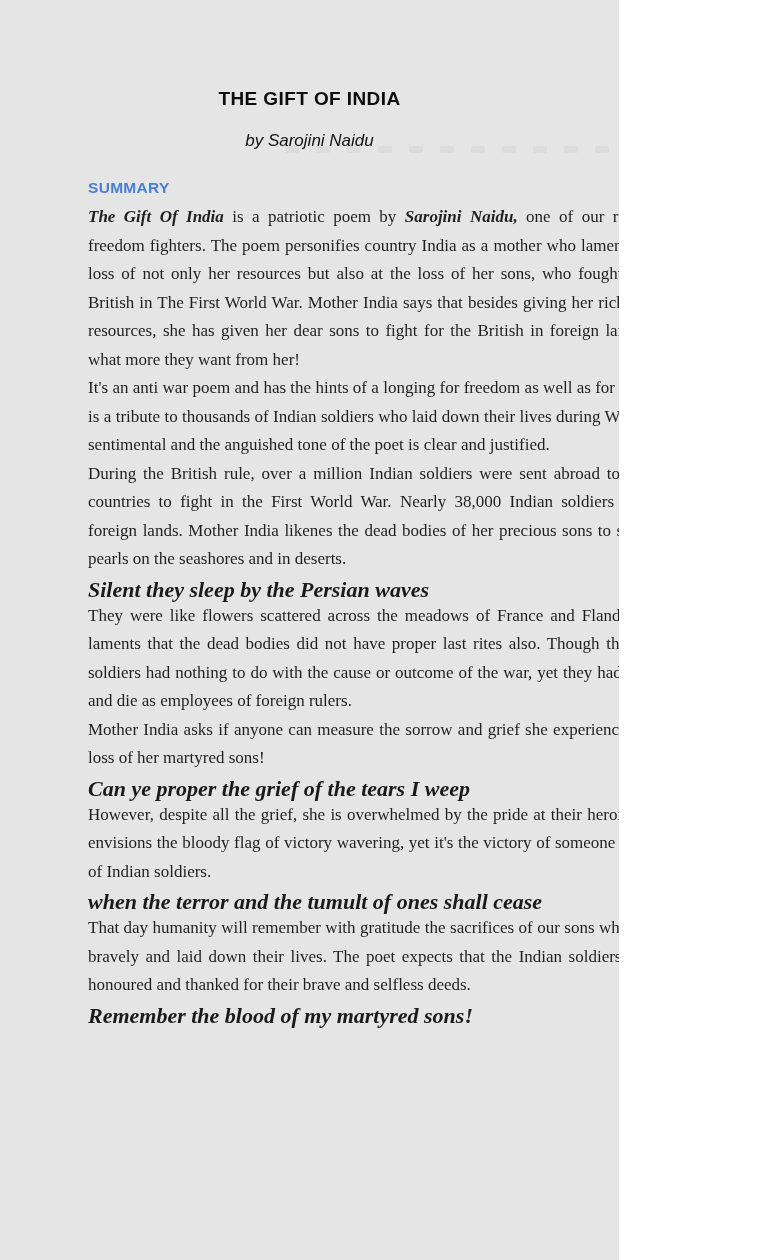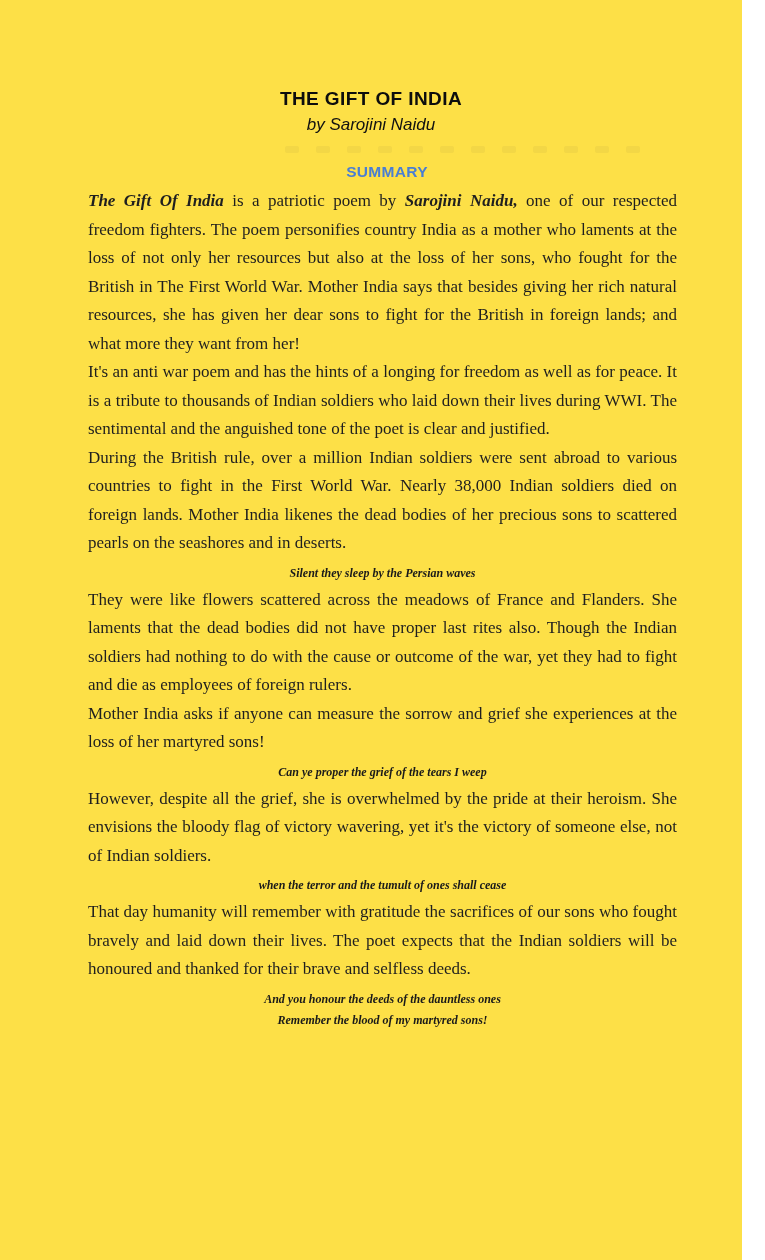--- a/index.html
+++ b/index.html
@@ -2,38 +2,38 @@
 <html><head>
 <meta charset="utf-8">
 <style>
   html, body {
     margin: 0;
     padding: 0;
     background: #ffffff;
   }
   .page {
     position: relative;
-    width: 742px;
+    width: 619px;
     height: 1260px;
-    background: #fde047;
+    background: #e5e5e5;
     overflow: hidden;
     font-family: "Liberation Serif", serif;
   }
   .doc-title {
     margin: 0;
     padding-top: 88px;
     text-align: center;
     font-family: "Liberation Sans", sans-serif;
     font-size: 19px;
     font-weight: bold;
     letter-spacing: 0.4px;
     color: #0d0d0d;
   }
   .doc-subtitle {
-    margin-top: 5px;
+    margin-top: 21px;
     text-align: center;
     font-family: "Liberation Sans", sans-serif;
     font-style: italic;
     font-size: 17px;
     color: #111111;
   }
   .watermark {
     position: absolute;
     top: 146px;
     left: 285px;
@@ -41,48 +41,46 @@
     gap: 17px;
   }
   .wm-dot {
     width: 14px;
     height: 7px;
     border-radius: 2px;
     background: rgba(60, 60, 60, 0.05);
   }
   .section-heading {
     margin: 28px 8px 6px 0;
-    padding-left: 40px;
+    padding-left: 88px;
     font-family: "Liberation Sans", sans-serif;
     font-size: 15.5px;
     font-weight: bold;
     letter-spacing: 0.3px;
-    text-align: center;
   }
   .body-text {
     margin: 3px 88px;
     width: 589px;
     font-size: 17px;
     line-height: 28.5px;
     color: #1f1f1f;
   }
   .para {
     margin: 0;
     text-align: justify;
   }
   .bi {
     font-weight: bold;
     font-style: italic;
   }
   .quote {
     margin: 5px 0 2px 0;
-    text-align: center;
     font-weight: bold;
     font-style: italic;
-    font-size: 12px;
+    font-size: 22px;
     line-height: 21px;
     color: #1a1a1a;
   }
 </style>
 </head>
 <body>
 
 <div class="page">
   <h1 class="doc-title">THE GIFT OF INDIA</h1>
   <div class="doc-subtitle">by Sarojini Naidu</div>
@@ -112,17 +110,16 @@
       <p class="para"><span>Mother India asks if anyone can measure the sorrow and grief she experiences at the loss of her martyred sons!</span></p>
       <div class="quote">
         <div>Can ye proper the grief of the tears I weep</div>
       </div>
       <p class="para"><span>However, despite all the grief, she is overwhelmed by the pride at their heroism. She envisions the bloody flag of victory wavering, yet it's the victory of someone else, not of Indian soldiers.</span></p>
       <div class="quote">
         <div>when the terror and the tumult of ones shall cease</div>
       </div>
       <p class="para"><span>That day humanity will remember with gratitude the sacrifices of our sons who fought bravely and laid down their lives. The poet expects that the Indian soldiers will be honoured and thanked for their brave and selfless deeds.</span></p>
       <div class="quote">
-        <div>And you honour the deeds of the dauntless ones</div>
         <div>Remember the blood of my martyred sons!</div>
       </div>
     </div>
 </div>
 
 </body></html>

